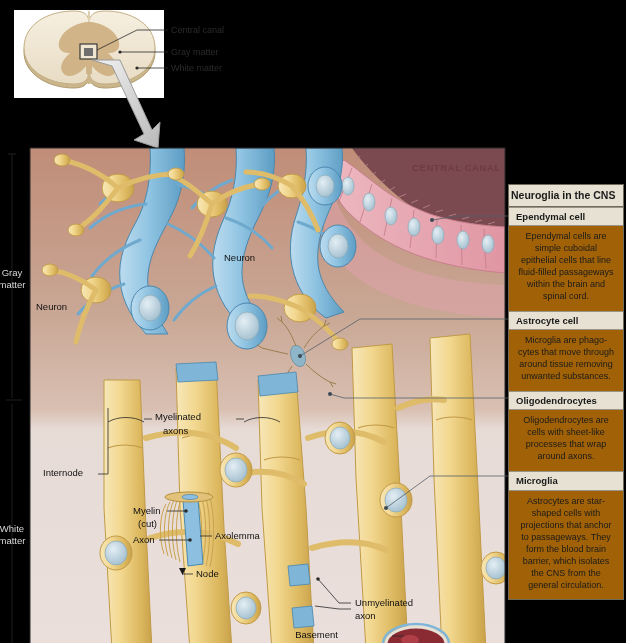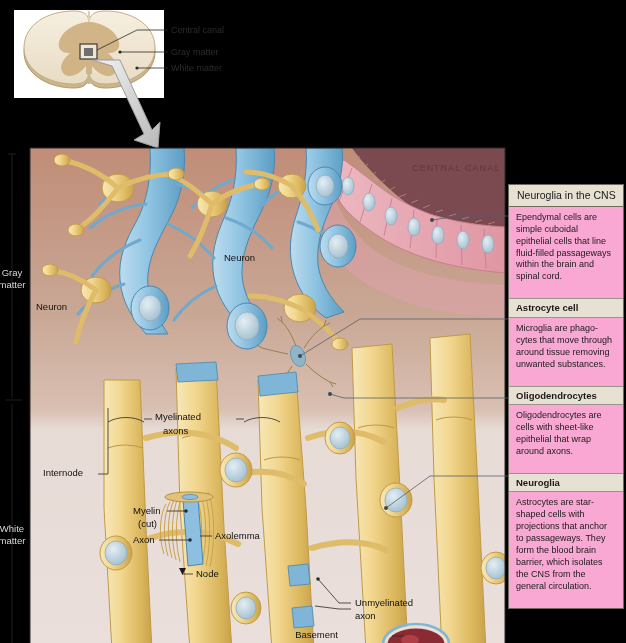--- a/index.html
+++ b/index.html
@@ -17,29 +17,29 @@
   .lbl-side{font-family:"Liberation Sans",sans-serif;font-size:9.5px;
             fill:#d8d8d8;}
   .lead{stroke:#2a2a2a;stroke-width:.8;fill:none;}
   .lead-l{stroke:#55606b;stroke-width:.8;fill:none;}
   .brk{stroke:#2a2a2a;stroke-width:.8;fill:none;}
 
   
   #legend{position:absolute;left:508px;top:184px;width:116px;
           background:#f2eee2;border:1px solid #6f6a5c;
           box-shadow:1px 1px 0 #000;box-sizing:border-box;}
-  #legend .ltitle{font-size:10.5px;font-weight:normal;color:#1a1a1a;
-          padding:4px 6px 4px 8px;background:#e6e1d2;
+  #legend .ltitle{font-size:10.5px;font-weight:bold;color:#1a1a1a;
+          padding:4px 6px 4px 2px;background:#e6e1d2;
           border-bottom:1px solid #6f6a5c;line-height:1.2;}
   #legend .lhead{font-size:9.5px;font-weight:bold;color:#1a1a1a;
           padding:3px 6px 3px 7px;background:#e6e1d2;
           border-bottom:1px solid #9a9486;border-top:1px solid #9a9486;
           line-height:1.2;}
-  #legend .lbody{font-size:9px;color:#1a1a1a;padding:5px 7px 15px 7px;
-          line-height:1.33;background:#f9a8d4;}
+  #legend .lbody{font-size:9px;color:#1a1a1a;padding:5px 7px 8px 7px;
+          line-height:1.33;background:#a16207;text-align:center;}
   #legend .sec:first-child .lhead{border-top:none;}
 </style>
 </head>
 <body>
 
 <div class="fig">
 
 <svg width="626" height="643" viewBox="0 0 626 643">
 
   <defs>
@@ -405,30 +405,31 @@
     <path class="lead-l" d="M508 468 L430 468 L386 500"></path>
     <circle cx="386" cy="500" r="2" fill="#3d4a55"></circle>
   </g>
 </svg>
 </div>
 
 <div id="legend">
   <div class="ltitle">Neuroglia in the CNS</div>
 
   <div class="sec">
+    <div class="lhead">Ependymal cell</div>
     <div class="lbody">Ependymal cells are simple cuboidal epithelial cells that line fluid-filled passageways within the brain and spinal cord.</div>
   </div>
 
   <div class="sec">
     <div class="lhead">Astrocyte cell</div>
     <div class="lbody">Microglia are phago-cytes that move through around tissue removing unwanted substances.</div>
   </div>
 
   <div class="sec">
     <div class="lhead">Oligodendrocytes</div>
-    <div class="lbody">Oligodendrocytes are cells with sheet-like epithelial that wrap around axons.</div>
+    <div class="lbody">Oligodendrocytes are cells with sheet-like processes that wrap around axons.</div>
   </div>
 
   <div class="sec">
-    <div class="lhead">Neuroglia</div>
+    <div class="lhead">Microglia</div>
     <div class="lbody">Astrocytes are star-shaped cells with projections that anchor to passageways. They form the blood brain barrier, which isolates the CNS from the general circulation.</div>
   </div>
 </div>
 
 </body></html>

